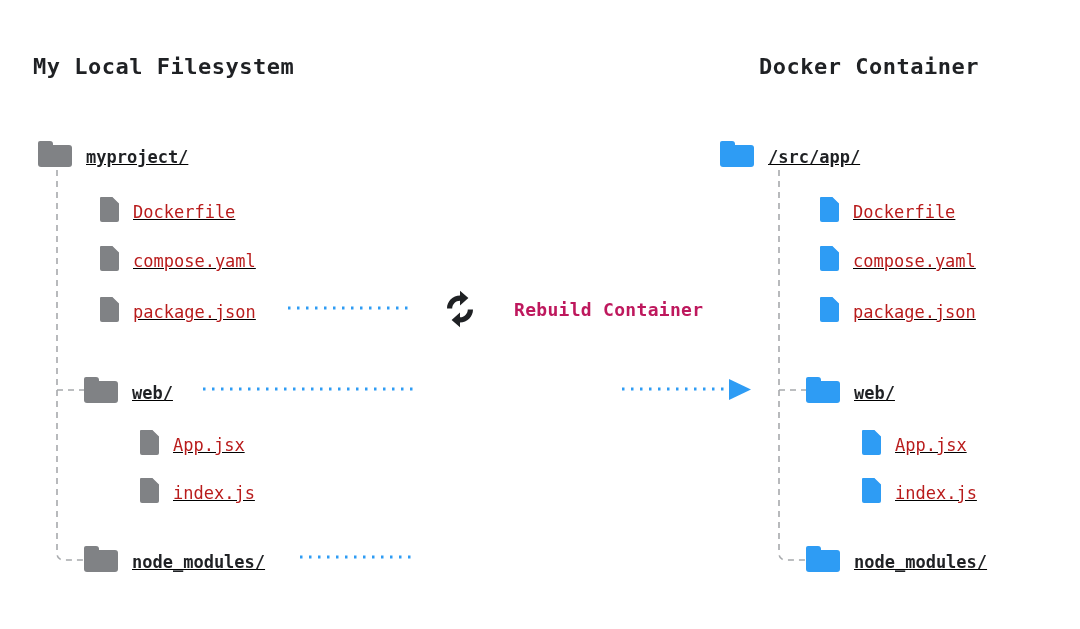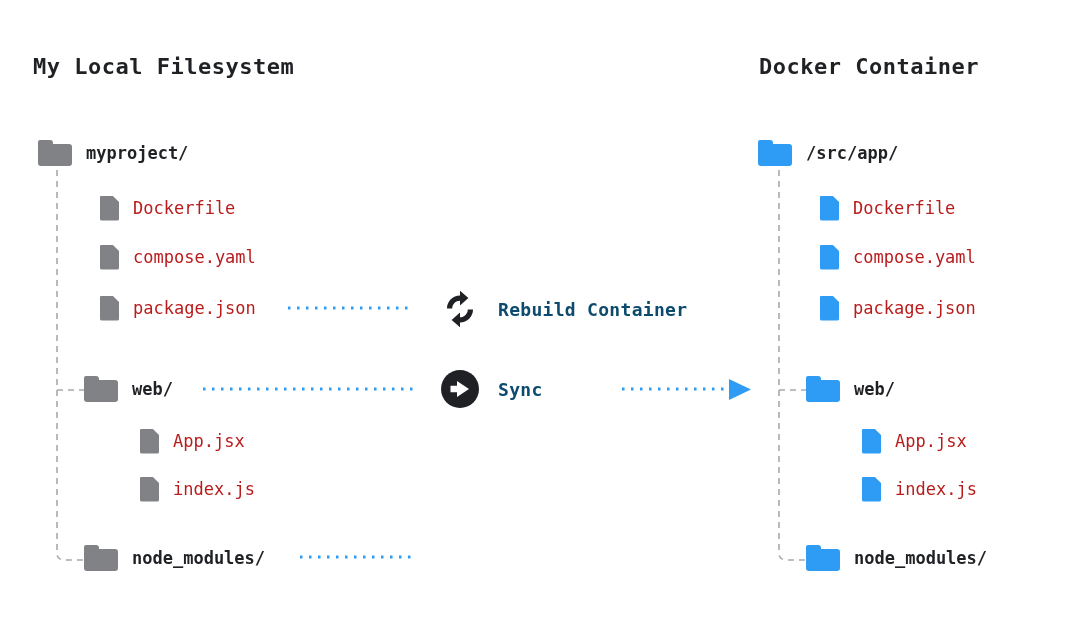--- a/index.html
+++ b/index.html
@@ -32,23 +32,24 @@
     color: #1f2124;
     white-space: nowrap;
   }
   #title-local { left: 33px; top: 54px; }
   #title-container { left: 759px; top: 54px; }
 
   
   .row {
     position: absolute;
     display: flex;
-    align-items: center;
+    align-items: flex-end;
     height: 28px;
     white-space: nowrap;
+    text-decoration: underline;
   }
   .row .label {
     font-family: "DejaVu Sans Mono", "Liberation Mono", monospace;
     font-size: 17px;
     color: #b91c1c;
     letter-spacing: 0px;
   }
   .row.dir .label {
     font-weight: bold;
     color: #1f2124;
@@ -129,23 +130,23 @@
     position: absolute;
     display: flex;
     align-items: center;
     height: 40px;
     white-space: nowrap;
   }
   .action .action-label {
     font-family: "DejaVu Sans Mono", "Liberation Mono", monospace;
     font-weight: bold;
     font-size: 18px;
-    color: #0c4a6e;
+    color: #be185d;
     letter-spacing: 0.3px;
-    margin-left: 18px;
+    margin-left: 34px;
   }
   .action-icon {
     width: 40px;
     height: 40px;
     flex: 0 0 auto;
     display: block;
   }
 </style>
 </head>
 <body>
@@ -242,30 +243,23 @@
 
   <div class="action" style="left:440px; top:289px;">
     <svg class="action-icon" viewBox="0 0 40 40">
 
       <path d="M20 6.5 C12.8 6.5 7 12.3 7 19.5 L12.2 19.5 C12.2 15.2 15.7 11.7 20 11.7 L20 16.4 L28.4 9.1 L20 1.8 Z" fill="#1f2124"></path>
       <path d="M20 33.5 C27.2 33.5 33 27.7 33 20.5 L27.8 20.5 C27.8 24.8 24.3 28.3 20 28.3 L20 23.6 L11.6 30.9 L20 38.2 Z" fill="#1f2124"></path>
     </svg>
     <span class="action-label">Rebuild Container</span>
   </div>
 
-  <div class="action" style="left:440px; top:369px;">
-    <svg class="action-icon" viewBox="0 0 40 40">
-      <circle cx="20" cy="20" r="19" fill="#1f2124"></circle>
-      <path d="M17 12 L17 16.8 L10.5 16.8 L10.5 23.2 L17 23.2 L17 28 L29 20 Z" fill="#ffffff"></path>
-    </svg>
-    <span class="action-label">Sync</span>
-  </div>
-
-
-  <div class="row dir" style="left:758px; top:139px;">
+
+
+  <div class="row dir" style="left:720px; top:139px;">
     <span class="folder-icon blue">
       <span class="tab"></span>
         <span class="body"></span>
     </span>
     <span class="label">/src/app/</span>
   </div>
 
   <div class="row" style="left:820px; top:194px;">
     <span class="file-icon blue">
       <span class="sheet"></span>

